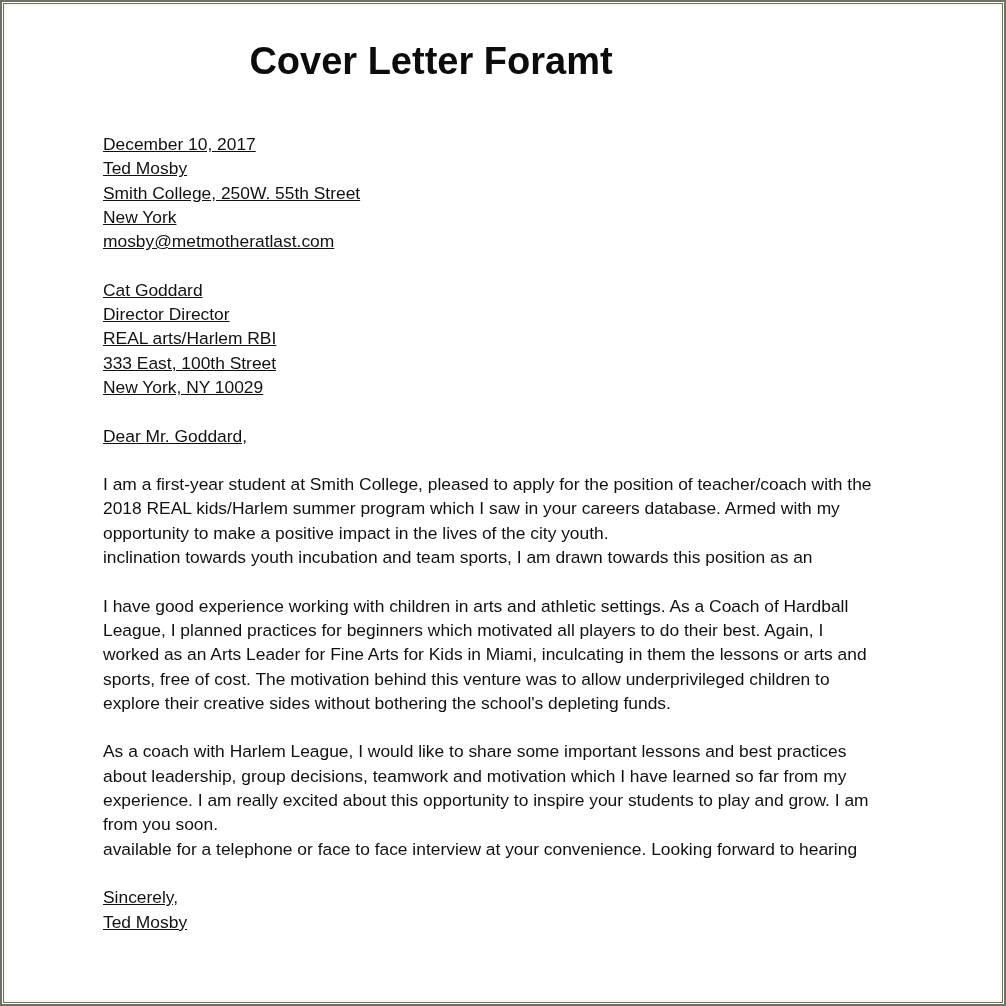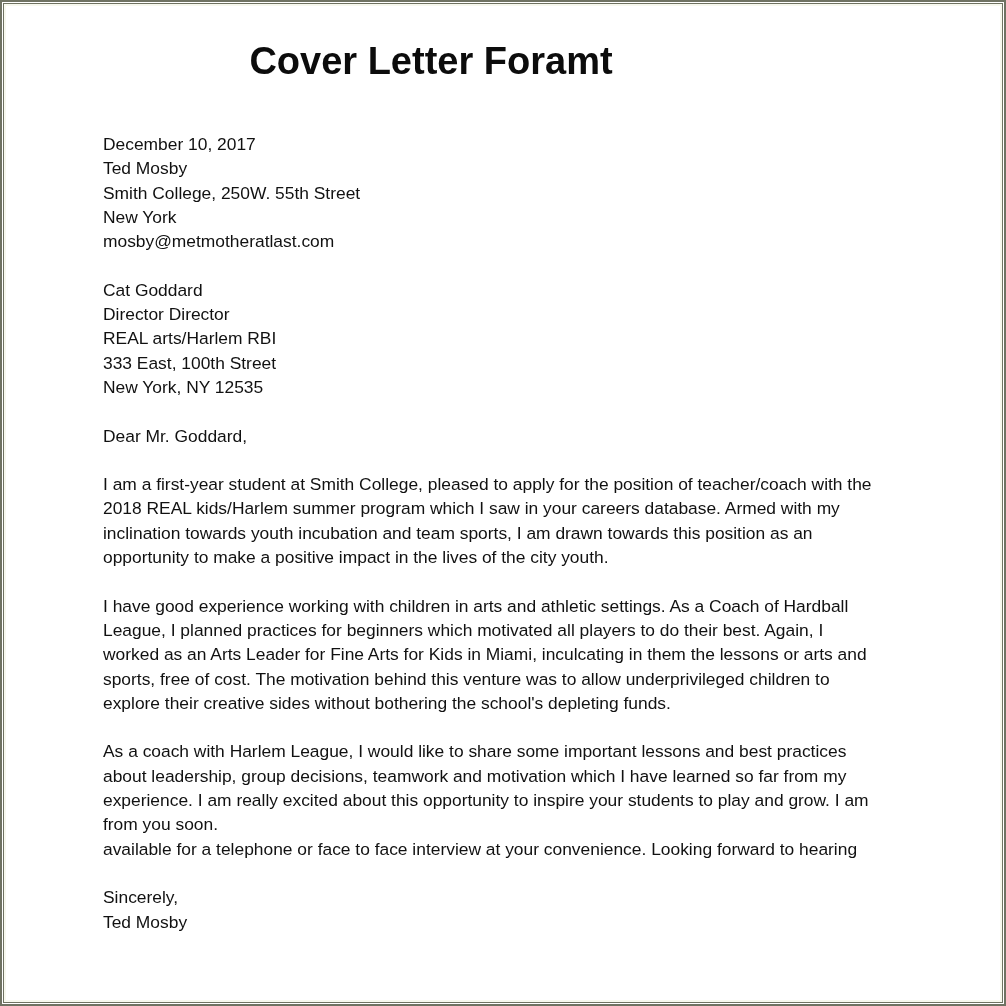--- a/index.html
+++ b/index.html
@@ -56,20 +56,21 @@
       width: 790px;
       font-size: 17.4px;
       line-height: 24.3px;
     }
     .line {
       display: block;
       white-space: nowrap;
     }
     .block {
       margin: 0 0 24.3px 0;
+      text-decoration: underline;
     }
     .para {
       margin: 0 0 24.3px 0;
       width: 785px;
     }
   </style>
 </head>
 <body>
 
 <div class="frame-outer"></div>
@@ -86,32 +87,32 @@
     <span class="line">Smith College, 250W. 55th Street</span>
     <span class="line">New York</span>
     <span class="line">mosby@metmotheratlast.com</span>
   </div>
 
   <div class="block">
     <span class="line">Cat Goddard</span>
     <span class="line">Director Director</span>
     <span class="line">REAL arts/Harlem RBI</span>
     <span class="line">333 East, 100th Street</span>
-    <span class="line">New York, NY 12535</span>
+    <span class="line">New York, NY 10029</span>
   </div>
 
   <div class="block">
     <span class="line">Dear Mr. Goddard,</span>
   </div>
 
   <div class="para">
     <span class="line">I am a first-year student at Smith College, pleased to apply for the position of teacher/coach with the</span>
     <span class="line">2018 REAL kids/Harlem summer program which I saw in your careers database. Armed with my</span>
+    <span class="line">opportunity to make a positive impact in the lives of the city youth.</span>
     <span class="line">inclination towards youth incubation and team sports, I am drawn towards this position as an</span>
-    <span class="line">opportunity to make a positive impact in the lives of the city youth.</span>
   </div>
 
   <div class="para">
     <span class="line">I have good experience working with children in arts and athletic settings. As a Coach of Hardball</span>
     <span class="line">League, I planned practices for beginners which motivated all players to do their best. Again, I</span>
     <span class="line">worked as an Arts Leader for Fine Arts for Kids in Miami, inculcating in them the lessons or arts and</span>
     <span class="line">sports, free of cost. The motivation behind this venture was to allow underprivileged children to</span>
     <span class="line">explore their creative sides without bothering the school's depleting funds.</span>
   </div>
 

